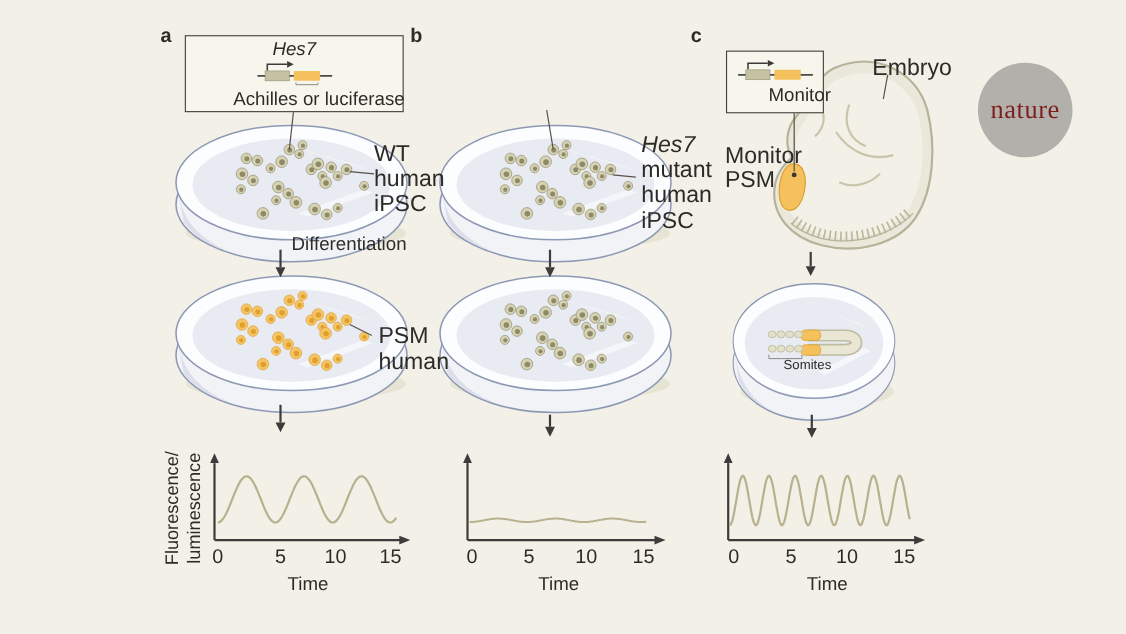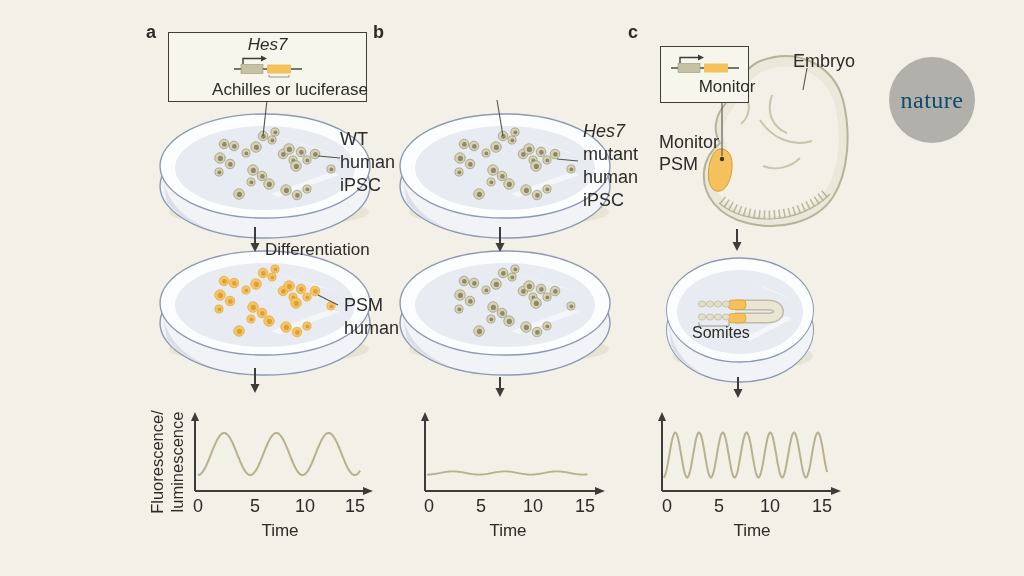--- a/index.html
+++ b/index.html
@@ -10,35 +10,35 @@
   html,body{margin:0;padding:0;}
   body{background:var(--bg);font-family:"Liberation Sans",sans-serif;color:var(--ink);}
   #canvas{position:relative;width:1024px;height:576px;overflow:hidden;background:var(--bg);}
   #art{position:absolute;left:0;top:0;z-index:1;}
   .txt{position:absolute;z-index:2;}
   .panel-letter{font-weight:bold;font-size:18px;}
   .box{position:absolute;z-index:2;border:1.6px solid #3f3e3a;background:var(--box-bg);
        display:flex;flex-direction:column;align-items:center;justify-content:center;gap:1px;}
   .box .gene{font-style:italic;font-size:17px;line-height:18px;}
   .box .caption{font-size:17px;line-height:19px;white-space:nowrap;margin-left:45px;}
-  .callout{font-size:18px;line-height:23px;}
+  .callout{font-size:21px;line-height:23px;}
   .callout .it{font-style:italic;}
   .step{font-size:17px;white-space:nowrap;}
   .ticks{position:absolute;top:496px;left:0;width:1024px;height:24px;z-index:2;}
   .ticks span{position:absolute;transform:translateX(-50%);font-size:18px;}
   #ticks-a .t0{left:198px}#ticks-a .t1{left:255px}#ticks-a .t2{left:305px}#ticks-a .t3{left:355px}
   #ticks-b .t0{left:429px}#ticks-b .t1{left:481px}#ticks-b .t2{left:533px}#ticks-b .t3{left:585px}
   #ticks-c .t0{left:667px}#ticks-c .t1{left:719px}#ticks-c .t2{left:770px}#ticks-c .t3{left:822px}
   .xlabel{position:absolute;top:521px;transform:translateX(-50%);font-size:17px;z-index:2;}
   #ylabel{position:absolute;left:89px;top:440px;width:160px;height:44px;z-index:2;
           transform:rotate(-90deg);text-align:center;font-size:16.5px;line-height:20px;}
   #logo{position:absolute;left:889px;top:57px;width:86px;height:86px;border-radius:50%;
         background:var(--logo-bg);display:flex;align-items:center;justify-content:center;z-index:2;}
-  #logo span{font-family:"Liberation Serif",serif;color:#0c4a6e;font-size:24px;letter-spacing:0.5px;}
-  #label-somites{position:absolute;left:692px;top:324px;width:84px;text-align:left;font-size:16px;z-index:2;}
+  #logo span{font-family:"Liberation Serif",serif;color:#7f1d1d;font-size:24px;letter-spacing:0.5px;}
+  #label-somites{position:absolute;left:692px;top:324px;width:84px;text-align:center;font-size:12px;z-index:2;}
   .construct{display:block;}
 </style>
 </head>
 <body>
 
 <div id="canvas">
 
   <svg id="art" width="1024" height="576" viewBox="0 0 1024 576" xmlns="http://www.w3.org/2000/svg">
     <defs>
       <g id="dish">
@@ -407,21 +407,21 @@
 
   <div class="txt callout" style="left:659px;top:131px;line-height:22px">
     <div>Monitor</div>
     <div>PSM</div>
   </div>
 
   <div class="txt callout" style="left:793px;top:50px">Embryo</div>
 
   <div id="label-somites">Somites</div>
 
-  <div class="txt step" style="left:265px;top:240px">Differentiation</div>
+  <div class="txt step" style="left:265px;top:212px">Differentiation</div>
 
   <div class="ticks" id="ticks-a">
     <span class="t0">0</span>
     <span class="t1">5</span>
     <span class="t2">10</span>
     <span class="t3">15</span>
   </div>
   <div class="ticks" id="ticks-b">
     <span class="t0">0</span>
     <span class="t1">5</span>

